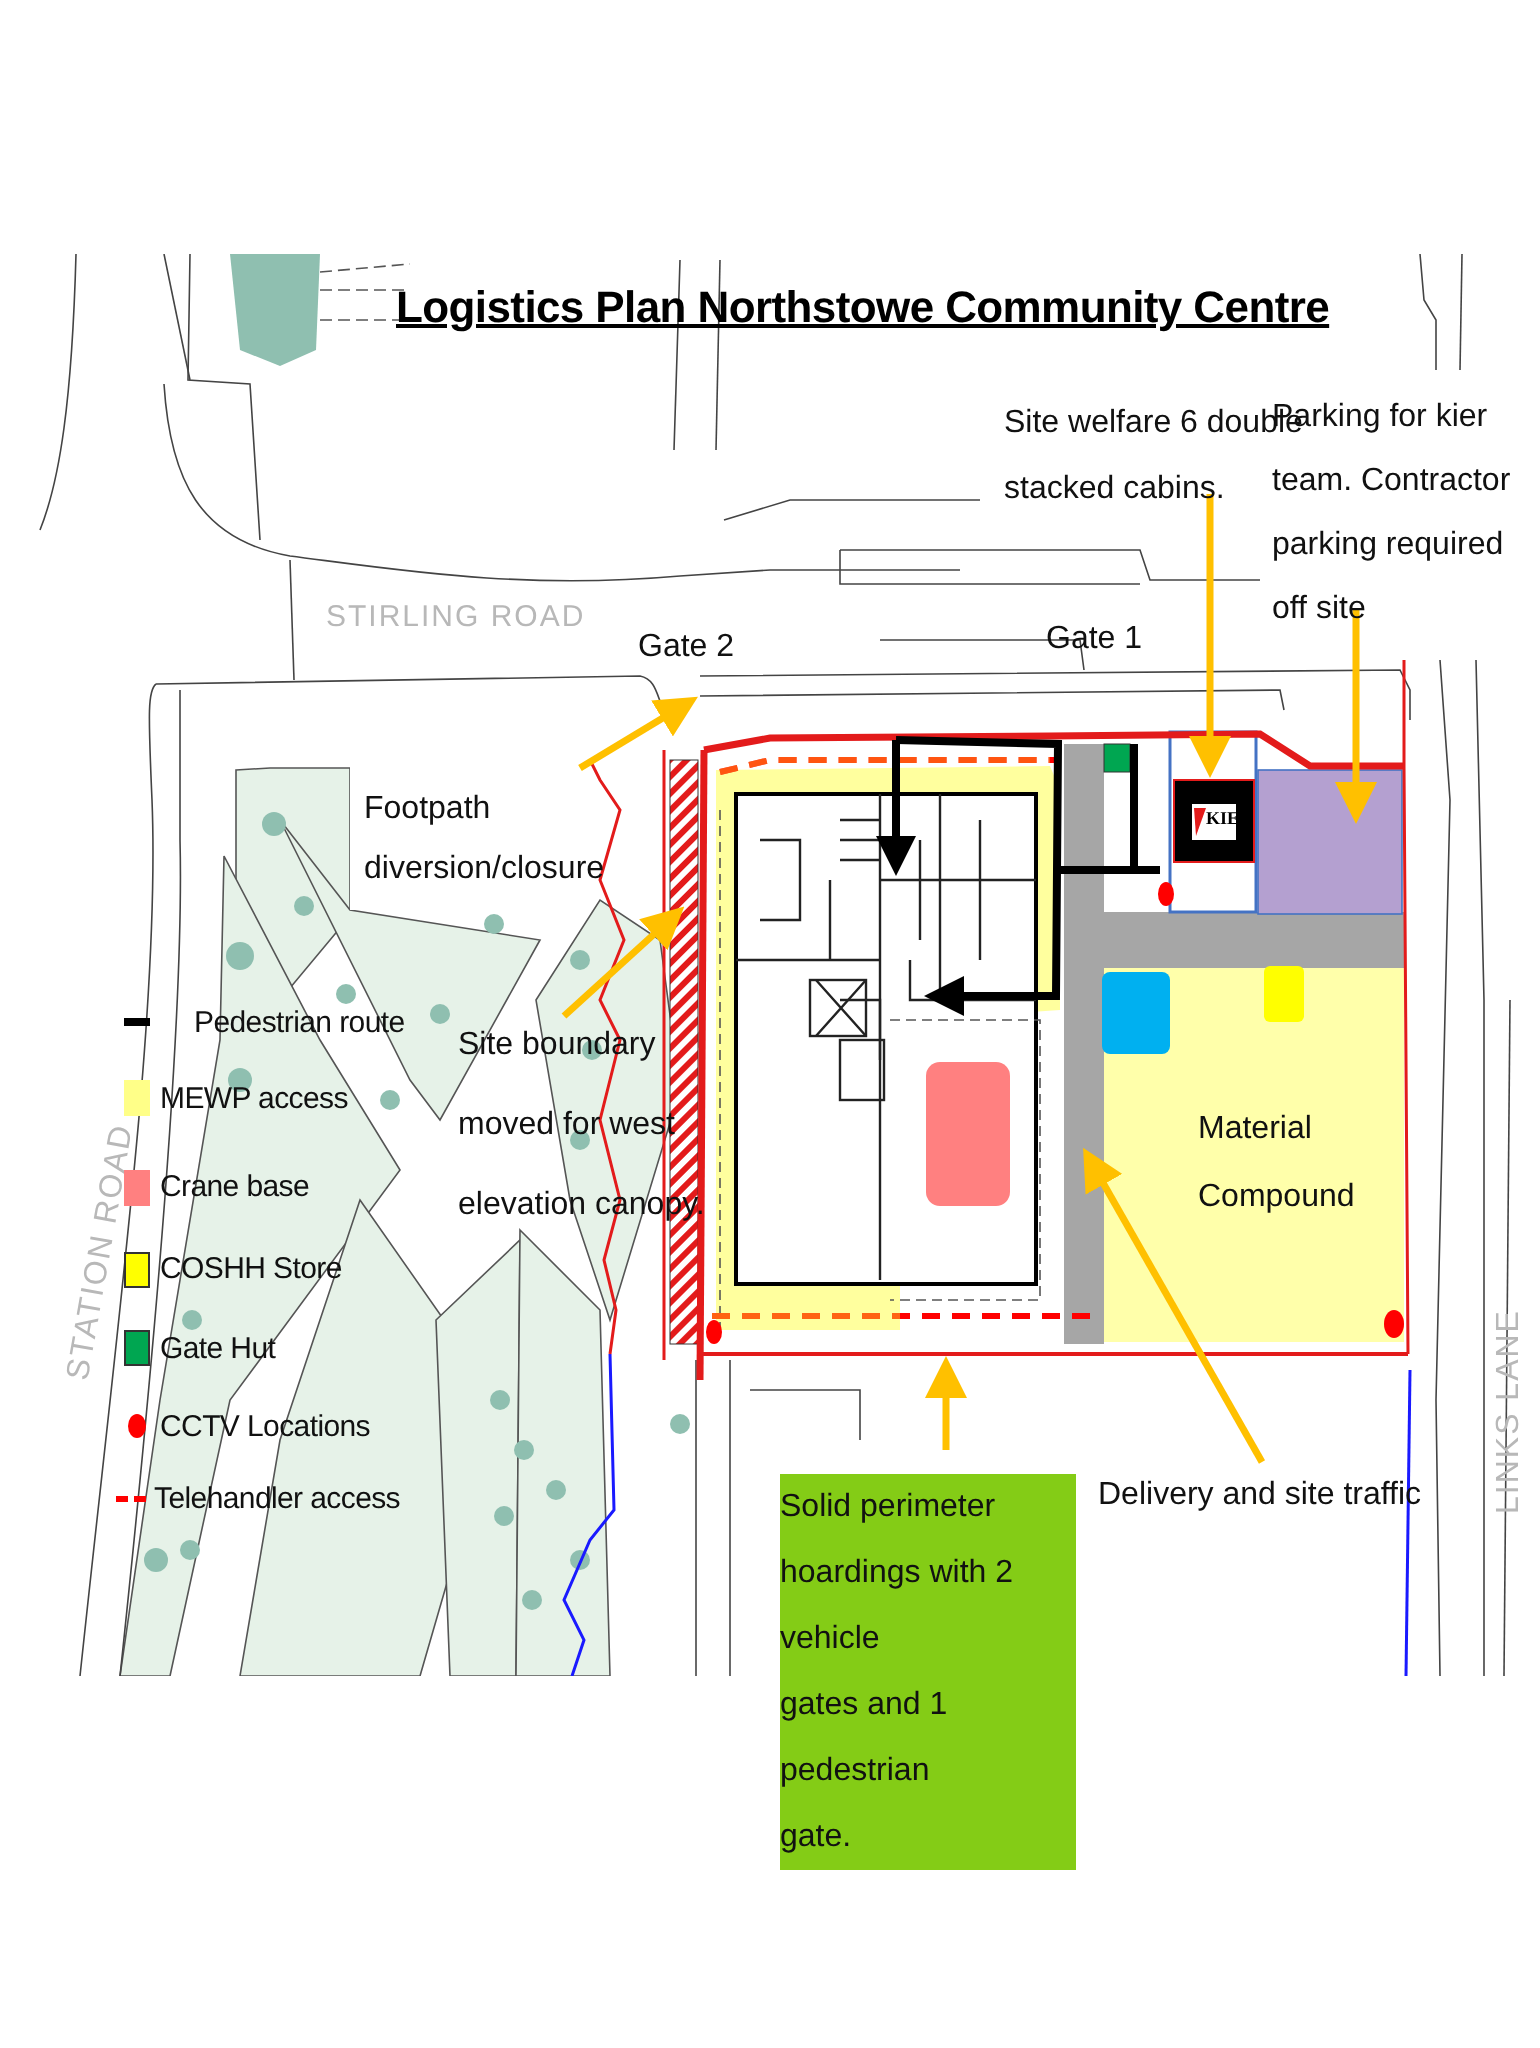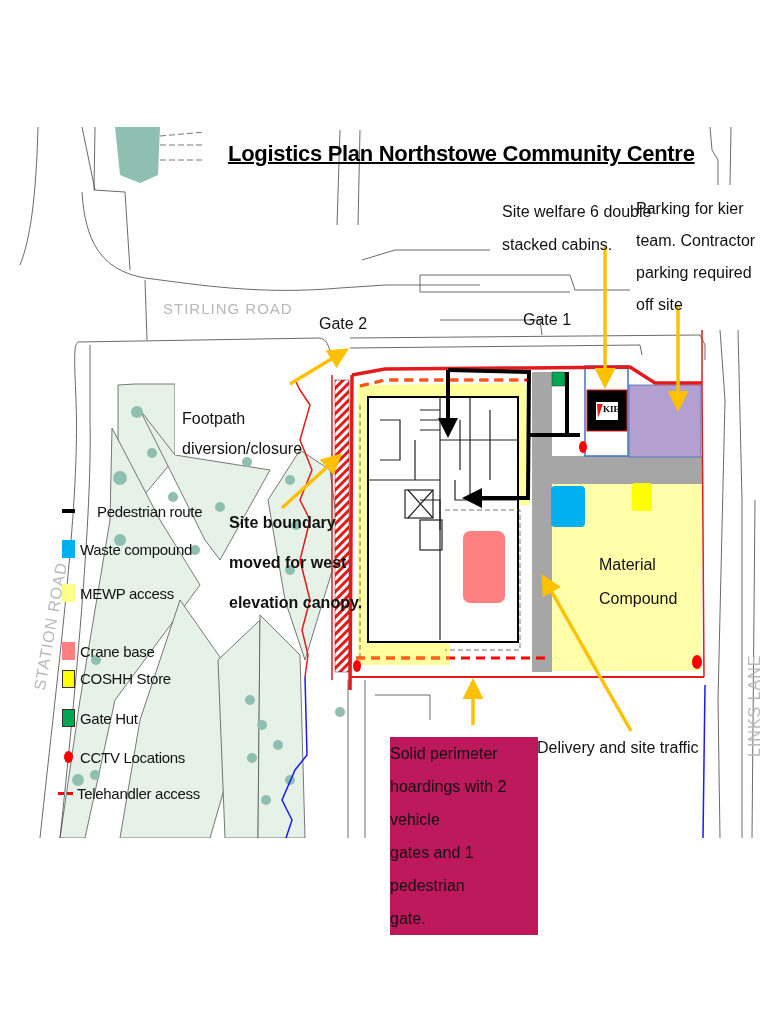--- a/index.html
+++ b/index.html
@@ -1,21 +1,21 @@
 <!DOCTYPE html>
 <html><head>
 <meta charset="utf-8">
 <style>
   html, body { margin: 0; padding: 0; background: #ffffff; }
   body { width: 770px; height: 1024px; position: relative; overflow: hidden; font-family: "Liberation Sans", sans-serif; }
   #map { position: absolute; left: 0; top: 0; width: 770px; height: 1024px; }
   .lbl { position: absolute; font-family: "Liberation Sans", sans-serif; color: #111; line-height: 1.38; white-space: pre-line; }
-  .title { position: absolute; left: 228px; top: 141px; font-size: 22px; font-weight: bold; text-decoration: underline; text-decoration-thickness: 2px; color: #000; letter-spacing: -0.3px; }
+  .title { position: absolute; left: 198px; top: 141px; font-size: 22px; font-weight: bold; text-decoration: underline; text-decoration-thickness: 2px; color: #000; letter-spacing: -0.3px; }
   .road { position: absolute; color: #b8b8b8; font-size: 15px; letter-spacing: 1px; }
-  .white-bg { background: #be185d; }
+  .white-bg { background: #84cc16; }
   .legend { position: absolute; left: 62px; top: 495px; width: 160px; }
   .legend-item { position: relative; height: 31px; display: flex; align-items: center; }
   .legend-item .sw { width: 13px; height: 18px; margin-right: 5px; flex: 0 0 auto; box-sizing: border-box; }
   .legend-item .txt { font-size: 15px; color: #111; letter-spacing: -0.3px; }
 </style>
 </head>
 <body>
 
 <svg id="map" viewBox="0 0 770 1024" xmlns="http://www.w3.org/2000/svg">
   <defs>
@@ -219,47 +219,43 @@
 
 <div class="lbl" style="left:319px; top:313px; font-size:16px;">Gate 2</div>
 <div class="lbl" style="left:523px; top:309px; font-size:16px;">Gate 1</div>
 
 <div class="lbl" style="left:502px; top:195px; font-size:16px; line-height:33px;">Site welfare 6 double
 stacked cabins.</div>
 <div class="lbl" style="left:636px; top:193px; font-size:16px; line-height:32px;">Parking for kier
 team. Contractor
 parking required
 off site</div>
-<div class="lbl" style="left:182px; top:390px; font-size:16px; line-height:30px;margin-top:14px;">Footpath
+<div class="lbl" style="left:182px; top:390px; font-size:16px; line-height:30px;">Footpath
 diversion/closure</div>
-<div class="lbl" style="left:229px; top:503px; font-size:16px; line-height:40px;font-weight:bold;">Site boundary
+<div class="lbl" style="left:229px; top:503px; font-size:16px; line-height:40px;">Site boundary
 moved for west
 elevation canopy.</div>
 <div class="lbl" style="left:599px; top:548px; font-size:16px; line-height:34px;">Material
 Compound</div>
 <div class="lbl white-bg" style="left:390px; top:737px; width:148px; font-size:16px; line-height:33px;">Solid perimeter
 hoardings with 2 vehicle
 gates and 1 pedestrian
 gate.</div>
-<div class="lbl" style="left:537px; top:737px; font-size:16px;">Delivery and site traffic</div>
+<div class="lbl" style="left:549px; top:737px; font-size:16px;">Delivery and site traffic</div>
 
 <div class="legend">
   <div class="legend-item" style="height:32px;gap:17px;">
     <span class="sw" style="height:4px; background:#000;"></span>
     <span class="txt">Pedestrian route</span>
   </div>
-  <div class="legend-item" style="height:44px;">
-    <span class="sw" style="background:#00b0f0;"></span>
-    <span class="txt">Waste compound</span>
-  </div>
   <div class="legend-item" style="height:44px;text-align:center;">
     <span class="sw" style="background:#ffff88;"></span>
     <span class="txt">MEWP access</span>
   </div>
-  <div class="legend-item" style="height:45px;align-items:flex-end;">
+  <div class="legend-item" style="height:45px;">
     <span class="sw" style="background:#ff8080;"></span>
     <span class="txt">Crane base</span>
   </div>
   <div class="legend-item" style="height:37px;">
     <span class="sw" style="background:#ffff00; border:1px solid #333;"></span>
     <span class="txt">COSHH Store</span>
   </div>
   <div class="legend-item" style="height:42px;">
     <span class="sw" style="background:#00a651; border:1px solid #333;"></span>
     <span class="txt">Gate Hut</span>

